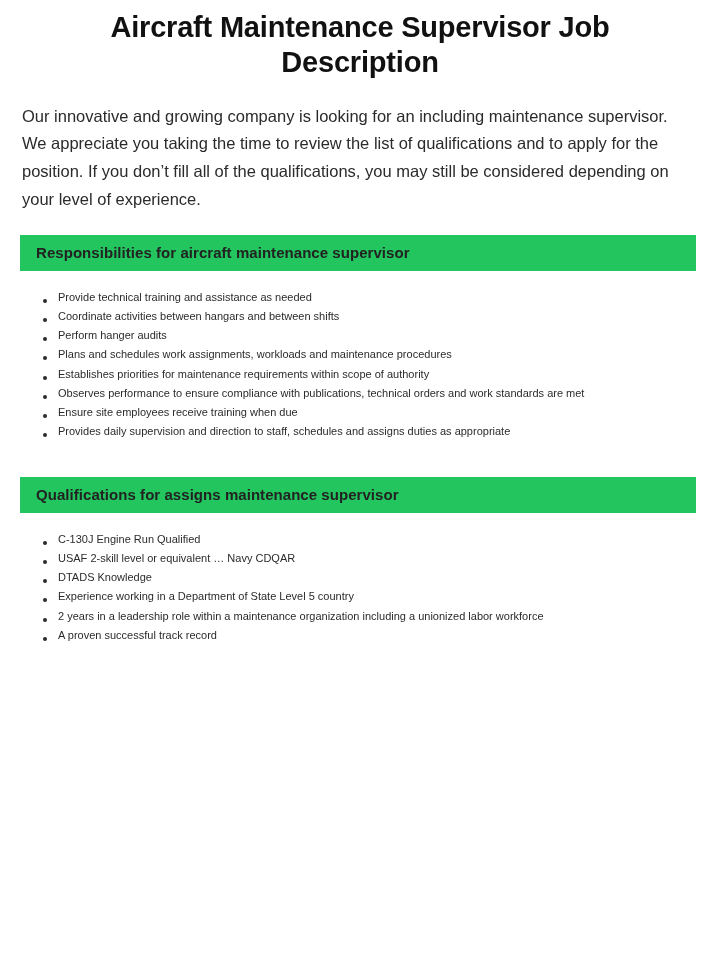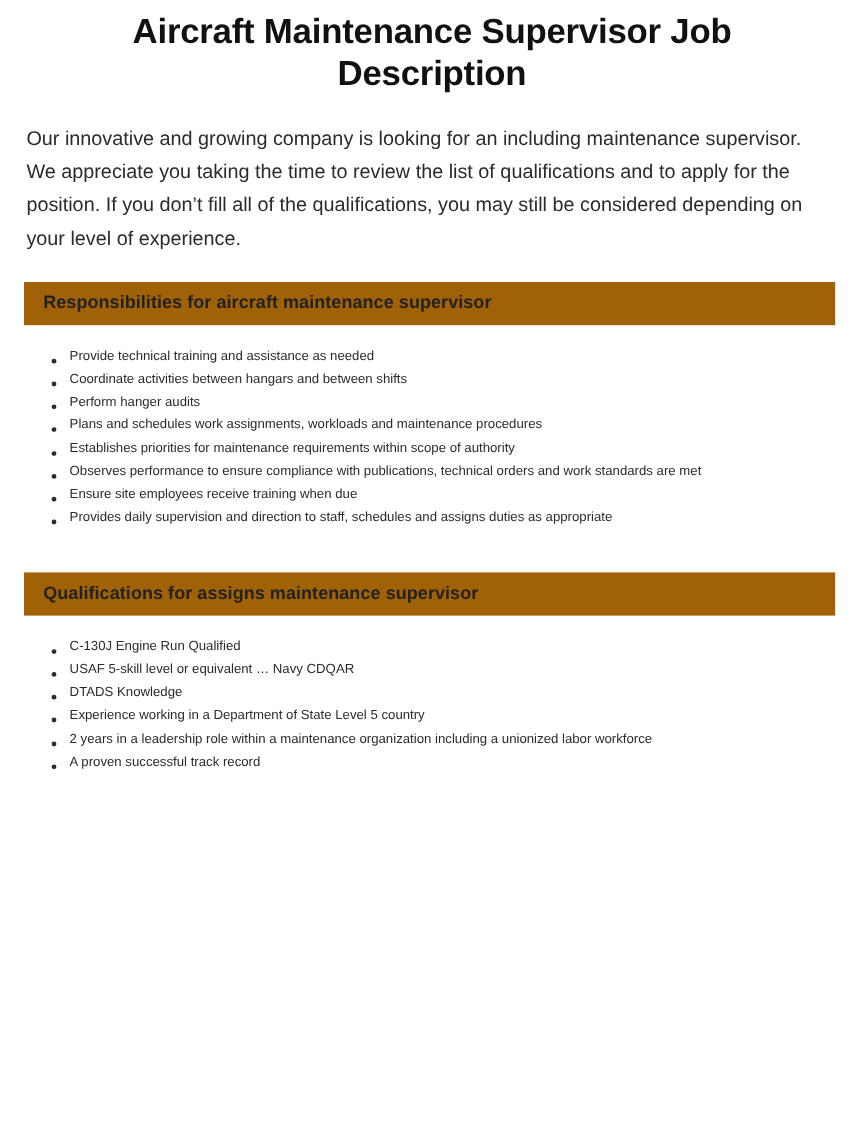--- a/index.html
+++ b/index.html
@@ -43,21 +43,21 @@
     text-align: left;
   }
 
   
   .section {
     margin: 0;
     padding: 0;
   }
   .section-header {
     margin: 21px 24px 0 20px;
-    background: #a16207;
+    background: #22c55e;
     height: 36px;
     display: flex;
     align-items: center;
     padding: 0 16px;
     box-sizing: border-box;
   }
   .section-header-text {
     font-size: 15px;
     font-weight: bold;
     color: #222222;
@@ -119,21 +119,21 @@
   </div>
 
   <div class="spacer-after-list"></div>
 
   <div class="section">
     <div class="section-header">
       <span class="section-header-text">Qualifications for assigns maintenance supervisor</span>
     </div>
     <ul class="bullets">
       <li>C-130J Engine Run Qualified</li>
-      <li>USAF 5-skill level or equivalent … Navy CDQAR</li>
+      <li>USAF 2-skill level or equivalent … Navy CDQAR</li>
       <li>DTADS Knowledge</li>
       <li>Experience working in a Department of State Level 5 country</li>
       <li>2 years in a leadership role within a maintenance organization including a unionized labor workforce</li>
       <li>A proven successful track record</li>
     </ul>
   </div>
 
 </div>
 
 </body></html>

